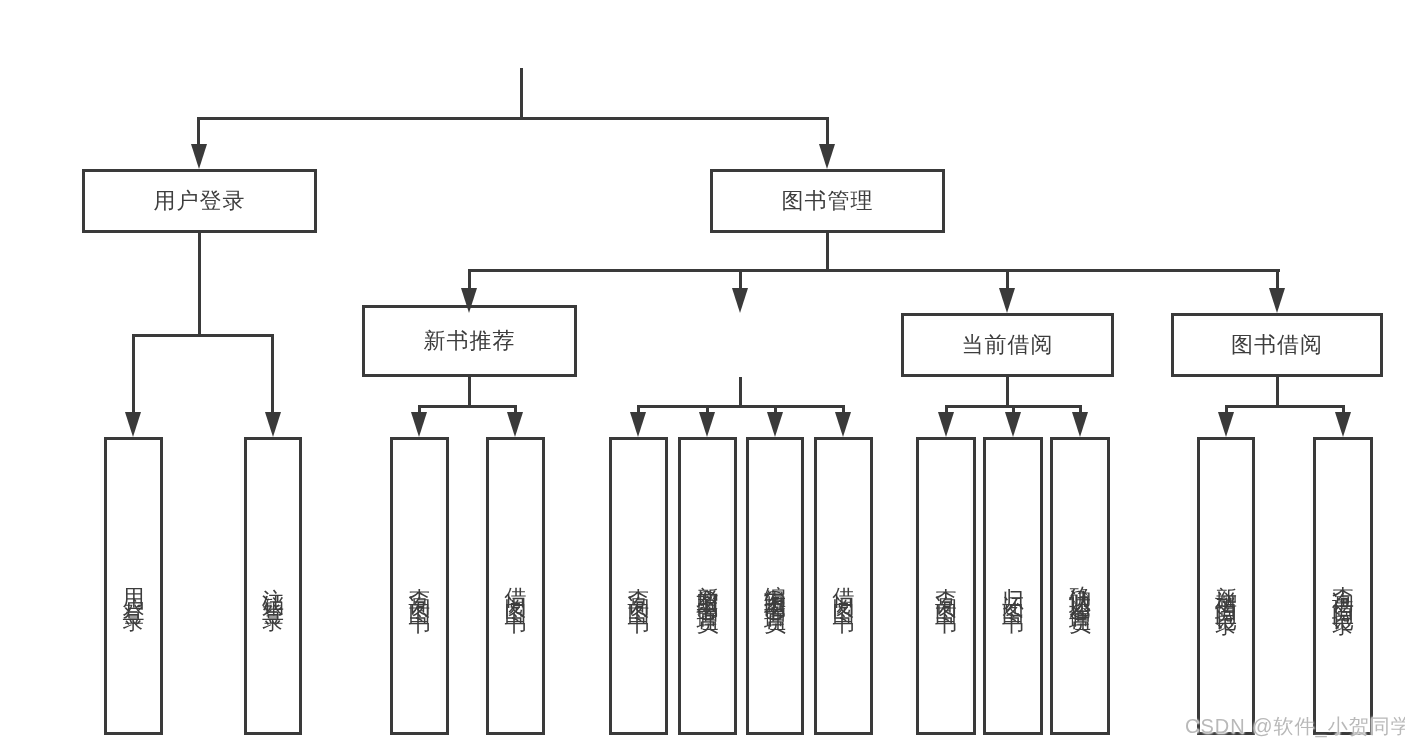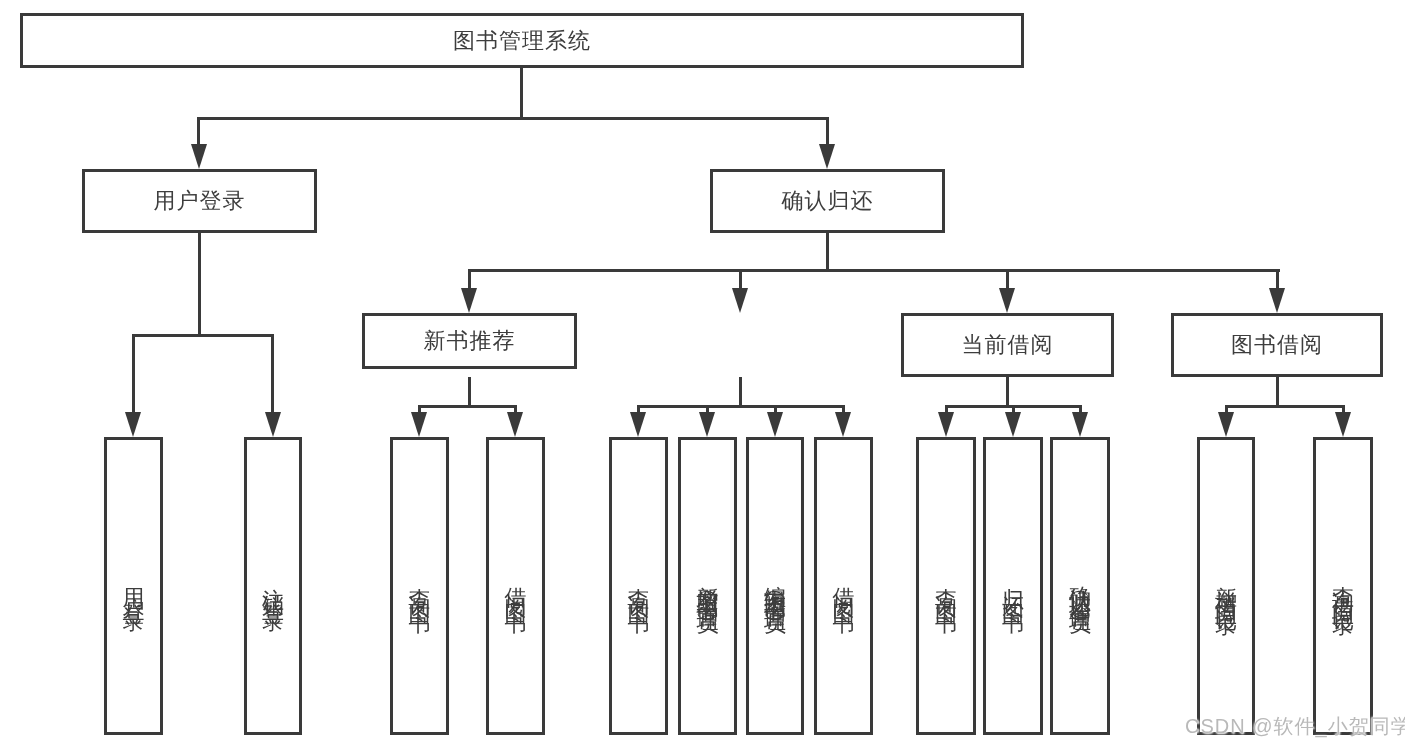--- a/index.html
+++ b/index.html
@@ -44,32 +44,29 @@
     font-size:20px;letter-spacing:1px;white-space:nowrap;
     color:var(--watermark);
     text-shadow:0 0 2px #fff,0 0 3px #fff,1px 1px 2px #fff;
   }
 </style>
 </head>
 <body>
 
 <div class="canvas">
 
-  <div class="box" style="left:20px;top:13px;width:1004px;height:55px;">
-    <span class="hlabel">图书管理系统</span>
-  </div>
 
   <div class="box" style="left:82px;top:169px;width:235px;height:64px;">
     <span class="hlabel">用户登录</span>
   </div>
   <div class="box" style="left:710px;top:169px;width:235px;height:64px;">
-    <span class="hlabel">确认归还</span>
+    <span class="hlabel">图书管理</span>
   </div>
 
-  <div class="box" style="left:362px;top:313px;width:215px;height:56px;">
+  <div class="box" style="left:362px;top:305px;width:215px;height:72px;">
     <span class="hlabel">新书推荐</span>
   </div>
   <div class="box" style="left:901px;top:313px;width:213px;height:64px;">
     <span class="hlabel">当前借阅</span>
   </div>
   <div class="box" style="left:1171px;top:313px;width:212px;height:64px;">
     <span class="hlabel">图书借阅</span>
   </div>
 
   <div class="box leaf" style="left:104px;width:59px;">

